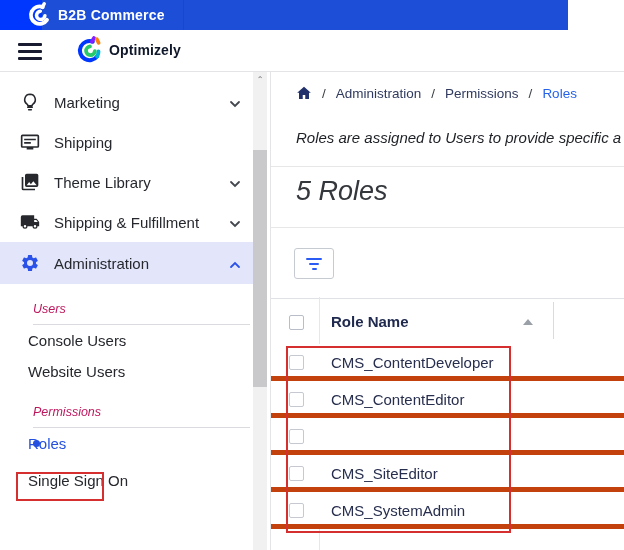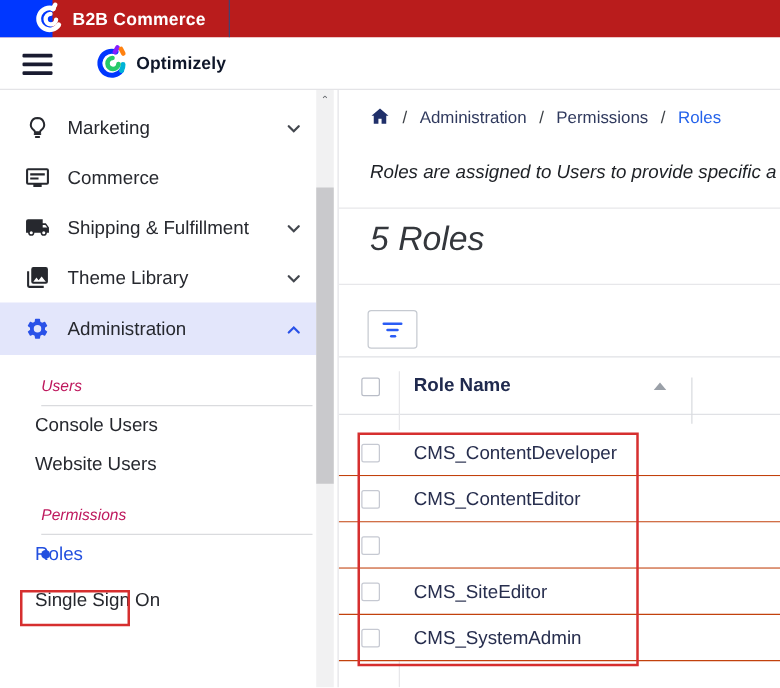--- a/index.html
+++ b/index.html
@@ -1,21 +1,21 @@
 <!DOCTYPE html>
 <html><head>
 <meta charset="utf-8">
 <style>
   * { margin:0; padding:0; box-sizing:border-box; }
   html,body { width:624px; height:550px; }
   body { font-family:"Liberation Sans", sans-serif; background:#fff; }
   .screen { position:relative; width:624px; height:550px; background:#fff; overflow:hidden; }
 
   
-  .topbar { position:absolute; left:0; top:0; width:624px; height:30px; background:#b91c1c; }
+  .topbar { position:absolute; left:0; top:0; width:568px; height:30px; background:#1d4ed8; }
   .logo-sq { position:absolute; left:0; top:0; width:42px; height:30px; background:#0037ff; }
   .topbar-mark { position:absolute; left:26px; top:1px; width:28px; height:28px; }
   .product-label { position:absolute; left:58px; top:0; height:30px; line-height:30px;
                    color:#fff; font-size:14px; font-weight:700; letter-spacing:.2px; }
   .topbar-vdiv { position:absolute; left:183px; top:0; width:1px; height:30px; background:#454170; }
 
   
   .appheader { position:absolute; left:0; top:30px; width:624px; height:42px; background:#fff;
                border-bottom:1px solid #e4e4e7; }
   .hamburger { position:absolute; left:18px; top:13px; width:24px; height:17px; cursor:pointer;
@@ -70,33 +70,33 @@
 
   .filter-btn { position:absolute; left:23px; top:176px; width:40px; height:31px; background:#fff;
                 border:1px solid #c6cad1; border-radius:3px; cursor:pointer;
                 display:flex; flex-direction:column; align-items:center; justify-content:center; gap:3px; }
   .filter-btn i { display:block; height:2px; background:#2a5cf5; border-radius:1px; }
   .filter-btn i:nth-child(1){ width:16px; }
   .filter-btn i:nth-child(2){ width:10px; }
   .filter-btn i:nth-child(3){ width:5px; }
 
   
-  .thead { position:absolute; left:0; top:213px; width:100%; height:47px; background:#fff;
+  .thead { position:absolute; left:0; top:226px; width:100%; height:47px; background:#fff;
            border-top:1px solid #e0e1e5; border-bottom:1px solid #e0e1e5; }
   .col-div-main { position:absolute; left:48px; top:225px; bottom:0; width:1px; background:#e7e7ea; }
   .col-div-head { position:absolute; left:282px; top:230px; height:37px; width:1px; background:#d9dbdf; }
   .cbx { position:absolute; appearance:none; -webkit-appearance:none; width:15px; height:15px;
          border:1.5px solid #c6c9d2; border-radius:2px; background:#fff; cursor:pointer; }
   .thead .cbx { left:18px; top:16px; border-color:#b9bdc7; }
   .th-label { position:absolute; left:60px; top:14px; font-size:15px; font-weight:700; color:#202a4e; cursor:pointer; }
   .sort-asc { position:absolute; left:252px; top:20px; width:0; height:0; cursor:pointer;
               border-left:5px solid transparent; border-right:5px solid transparent;
               border-bottom:6px solid #9aa0a8; }
 
-  .trow { position:absolute; left:0; width:100%; height:37px; border-bottom:1px solid #c2410c;
+  .trow { position:absolute; left:0; width:100%; height:37px; border-bottom:5px solid #c2410c;
           background:#fff; cursor:pointer; }
   .trow .cbx { left:18px; top:11px; }
   .trow .cell { position:absolute; left:60px; top:0; height:37px; line-height:37px;
                 font-size:15px; color:#272e4e; white-space:nowrap; }
 
   
   .ann { position:absolute; border:2px solid #d62f2f; pointer-events:none; }
   .ann-roles { left:16px; top:472px; width:88px; height:29px; }
   .ann-table { left:286px; top:346px; width:225px; height:187px; }
 </style>
@@ -150,44 +150,44 @@
       </span>
     </div>
 
 
     <div class="nav-item">
       <span class="ic">
         <svg viewBox="0 0 24 24" fill="currentColor">
           <path d="M21 3H3a2 2 0 0 0-2 2v12a2 2 0 0 0 2 2h5v2h8v-2h5a2 2 0 0 0 2-2V5a2 2 0 0 0-2-2zm0 14H3V5h18v12zM5 8h14v2H5zm0 4h8v2H5z"></path>
         </svg>
       </span>
-      <span class="lbl">Commerce</span>
+      <span class="lbl">Shipping</span>
+    </div>
+
+    <div class="nav-item">
+      <span class="ic">
+        <svg viewBox="0 0 24 24" fill="currentColor">
+          <path d="M22 16V4a2 2 0 0 0-2-2H8a2 2 0 0 0-2 2v12a2 2 0 0 0 2 2h12a2 2 0 0 0 2-2zm-11-4 2.03 2.71L16 11l4 5H8l3-4zM2 6v14a2 2 0 0 0 2 2h14v-2H4V6H2z"></path>
+        </svg>
+      </span>
+      <span class="lbl">Theme Library</span>
+      <span class="chev">
+        <svg width="12" height="8" viewBox="0 0 12 8">
+            <path d="M2 2l4 4 4-4" stroke="currentColor" stroke-width="1.8" fill="none" stroke-linecap="round"></path>
+          </svg>
+      </span>
     </div>
 
     <div class="nav-item">
       <span class="ic">
         <svg viewBox="0 0 24 24" fill="currentColor">
           <path d="M20 8h-3V4H3a2 2 0 0 0-2 2v11h2a3 3 0 0 0 6 0h6a3 3 0 0 0 6 0h2v-5l-3-4zM6 18.5A1.5 1.5 0 1 1 7.5 17 1.5 1.5 0 0 1 6 18.5zm13.5-9 1.96 2.5H17V9.5zM18 18.5A1.5 1.5 0 1 1 19.5 17 1.5 1.5 0 0 1 18 18.5z"></path>
         </svg>
       </span>
       <span class="lbl">Shipping &amp; Fulfillment</span>
-      <span class="chev">
-        <svg width="12" height="8" viewBox="0 0 12 8">
-            <path d="M2 2l4 4 4-4" stroke="currentColor" stroke-width="1.8" fill="none" stroke-linecap="round"></path>
-          </svg>
-      </span>
-    </div>
-
-    <div class="nav-item">
-      <span class="ic">
-        <svg viewBox="0 0 24 24" fill="currentColor">
-          <path d="M22 16V4a2 2 0 0 0-2-2H8a2 2 0 0 0-2 2v12a2 2 0 0 0 2 2h12a2 2 0 0 0 2-2zm-11-4 2.03 2.71L16 11l4 5H8l3-4zM2 6v14a2 2 0 0 0 2 2h14v-2H4V6H2z"></path>
-        </svg>
-      </span>
-      <span class="lbl">Theme Library</span>
       <span class="chev">
         <svg width="12" height="8" viewBox="0 0 12 8">
             <path d="M2 2l4 4 4-4" stroke="currentColor" stroke-width="1.8" fill="none" stroke-linecap="round"></path>
           </svg>
       </span>
     </div>
 
     <div class="nav-item active">
       <span class="ic">
         <svg viewBox="0 0 24 24" fill="currentColor">

